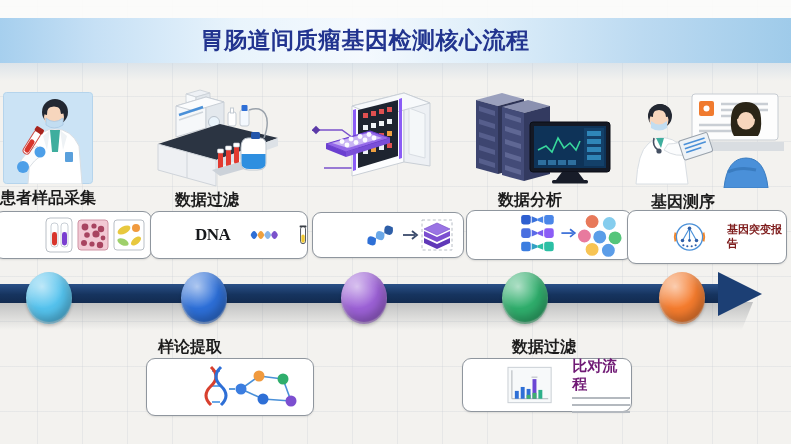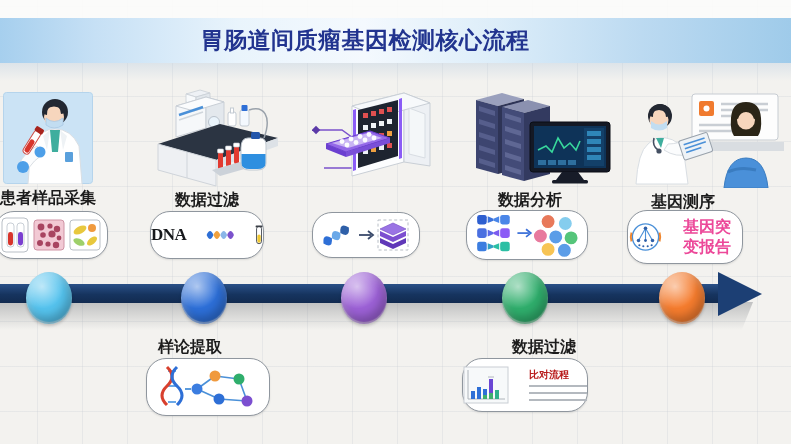--- a/index.html
+++ b/index.html
@@ -15,25 +15,25 @@
   .top-strip{position:absolute;left:0;top:0;width:791px;height:18px;background:rgba(252,252,251,.9);}
   .banner{position:absolute;left:0;top:18px;width:791px;height:45px;
     background:linear-gradient(90deg,#a6cfee 0%,#c6e0f5 12%,#e9f4fc 30%,#f4f9fe 46%,#dcedf9 63%,#bcdaf1 81%,#9fcbea 100%);
     display:flex;align-items:center;}
   .banner-fade{position:absolute;left:0;top:63px;width:791px;height:18px;
     background:linear-gradient(180deg,rgba(185,205,224,.38),rgba(185,205,224,0));}
   .title{position:absolute;left:0;top:0;width:730px;height:45px;line-height:45px;text-align:center;
     font-size:23px;font-weight:700;color:#22348f;letter-spacing:0.5px;}
   .illo{position:absolute;}
   .lbl{position:absolute;font-size:16px;font-weight:700;color:#1c1c1c;text-align:center;white-space:nowrap;}
-  .card{position:absolute;background:#fff;border:1.2px solid #8f969e;border-radius:20px;
-    box-shadow:0 1px 2px rgba(0,0,0,.10);display:flex;align-items:center;justify-content:center;gap:20px;}
+  .card{position:absolute;background:#fff;border:1.2px solid #8f969e;border-radius:9px;
+    box-shadow:0 1px 2px rgba(0,0,0,.10);display:flex;align-items:center;justify-content:center;gap:20px;padding-left:44px;}
   .dna-text{font-size:17px;font-weight:700;color:#17191c;letter-spacing:-0.5px;}
-  .badge-text{font-size:16px;font-weight:700;color:#ec4899;line-height:1.25;width:64px;}
-  .card-sub-text{font-size:10px;font-weight:700;color:#b91c1c;line-height:1.2;}
+  .badge-text{font-size:11px;font-weight:700;color:#7f1d1d;line-height:1.25;width:64px;}
+  .card-sub-text{font-size:15px;font-weight:700;color:#701a75;line-height:1.2;}
   .rule-lines{width:58px;height:17px;margin-top:4px;
     background:repeating-linear-gradient(180deg,#b4b9bf 0 2px,transparent 2px 7px);}
   
   .tl-shadow{position:absolute;left:0;top:302px;width:753px;height:28px;
     background:linear-gradient(180deg,rgba(122,125,130,.42),rgba(122,125,130,0));
     clip-path:polygon(0 0,100% 0,98.5% 100%,0 100%);}
   .tl-bar{position:absolute;left:0;top:284px;width:722px;height:19px;
     background:linear-gradient(180deg,#2b5188,var(--c,#16345f) 55%,#122b50);}
   .tl-head{position:absolute;left:718px;top:269px;width:46px;height:50px;}
   .tl-node{position:absolute;top:272px;width:46px;height:52px;border-radius:50%;

